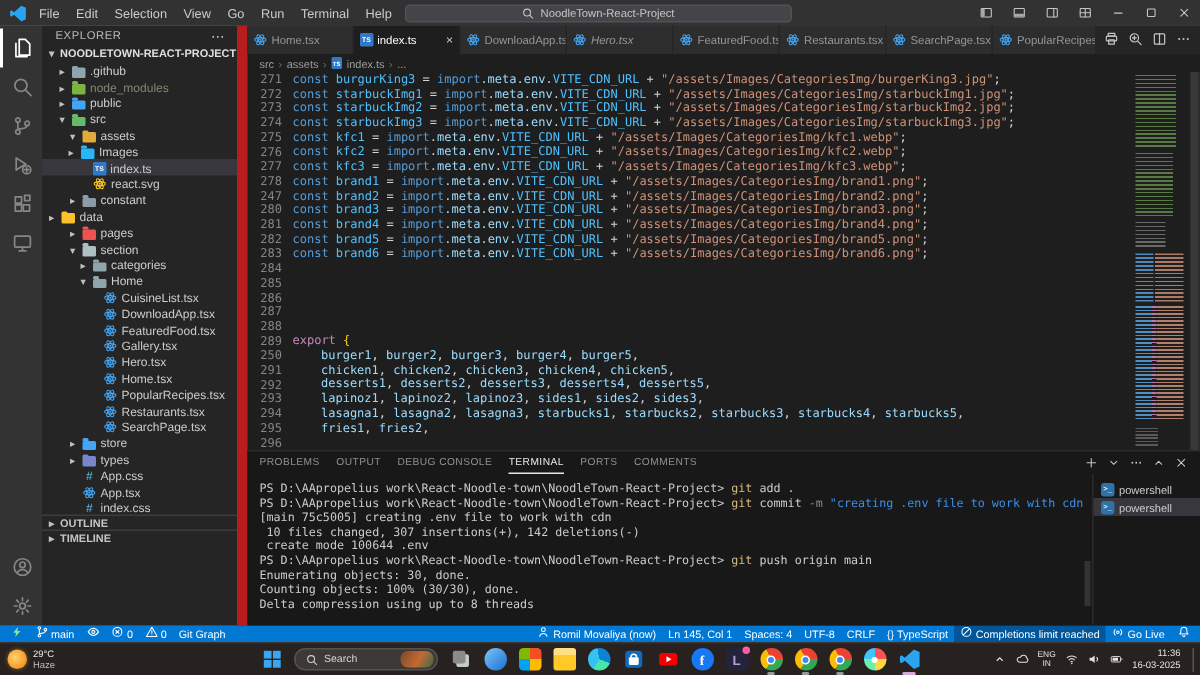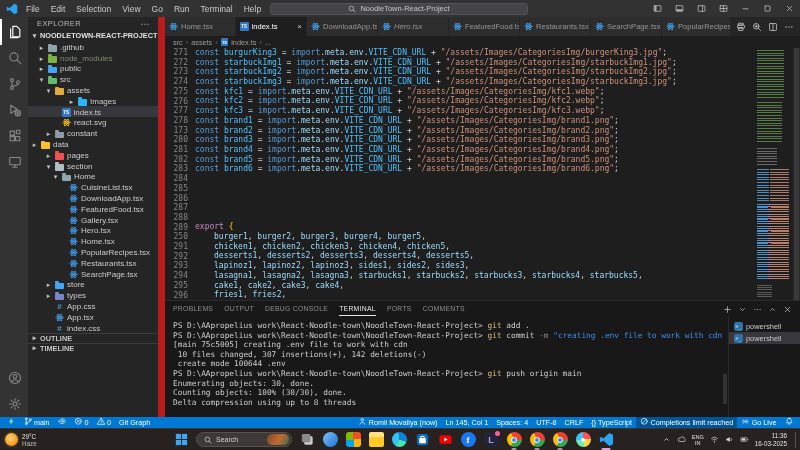--- a/index.html
+++ b/index.html
@@ -279,21 +279,21 @@
           <div class="trow" style="padding-left: 10px;">
             <span class="chev">▾</span>
             <span class="folder" style="--fc: #66bb6a;"></span>
             <span class="lbl">src</span>
           </div>
           <div class="trow" style="padding-left: 17px;">
             <span class="chev">▾</span>
             <span class="folder" style="--fc: #e2a93c;"></span>
             <span class="lbl">assets</span>
           </div>
-          <div class="trow" style="padding-left: 40px;">
+          <div class="trow" style="padding-left: 16px;">
             <span class="chev">▸</span>
             <span class="folder" style="--fc: #29b6f6;"></span>
             <span class="lbl">Images</span>
           </div>
           <div class="trow sel" style="padding-left: 24px;">
             <span class="chev"></span>
             <span class="fico ts">TS</span>
             <span class="lbl">index.ts</span>
           </div>
           <div class="trow" style="padding-left: 24px;">
@@ -320,20 +320,25 @@
           </div>
           <div class="trow" style="padding-left: 17px;">
             <span class="chev">▸</span>
             <span class="folder" style="--fc: #ef5350;"></span>
             <span class="lbl">pages</span>
           </div>
           <div class="trow" style="padding-left: 17px;">
             <span class="chev">▾</span>
             <span class="folder" style="--fc: #b0bec5;"></span>
             <span class="lbl">section</span>
+          </div>
+          <div class="trow" style="padding-left: 24px;">
+            <span class="chev">▸</span>
+            <span class="folder" style="--fc: #90a4ae;"></span>
+            <span class="lbl">categories</span>
           </div>
           <div class="trow" style="padding-left: 24px;">
             <span class="chev">▾</span>
             <span class="folder" style="--fc: #90a4ae;"></span>
             <span class="lbl">Home</span>
           </div>
           <div class="trow" style="padding-left: 31px;">
             <span class="chev"></span>
             <span class="fico" style="color: rgb(66, 165, 245);">
               <svg class="" viewBox="0 0 16 16" fill="none" stroke="currentColor" stroke-width="1.3" stroke-linecap="round" stroke-linejoin="round">
@@ -607,21 +612,21 @@
       <div class="code-wrap">
         <div class="gutter" id="gutter">
             <div>271</div>
             <div>272</div>
             <div>273</div>
             <div>274</div>
             <div>275</div>
             <div>276</div>
             <div>277</div>
             <div>278</div>
-            <div>173</div>
+            <div>247</div>
             <div>280</div>
             <div>281</div>
             <div>282</div>
             <div>283</div>
             <div>284</div>
             <div>285</div>
             <div>286</div>
             <div>287</div>
             <div>288</div>
             <div>289</div>
@@ -651,21 +656,20 @@
             <div class="cl">&nbsp;</div>
             <div class="cl">&nbsp;</div>
             <div class="cl">&nbsp;</div>
             <div class="cl">&nbsp;</div>
             <div class="cl"><span class="ce">export </span><span class="cb">{</span></div>
             <div class="cl pad"><span class="cp">burger1</span><span class="co">, </span><span class="cp">burger2</span><span class="co">, </span><span class="cp">burger3</span><span class="co">, </span><span class="cp">burger4</span><span class="co">, </span><span class="cp">burger5</span><span class="co">,</span></div>
             <div class="cl pad"><span class="cp">chicken1</span><span class="co">, </span><span class="cp">chicken2</span><span class="co">, </span><span class="cp">chicken3</span><span class="co">, </span><span class="cp">chicken4</span><span class="co">, </span><span class="cp">chicken5</span><span class="co">,</span></div>
             <div class="cl pad"><span class="cp">desserts1</span><span class="co">, </span><span class="cp">desserts2</span><span class="co">, </span><span class="cp">desserts3</span><span class="co">, </span><span class="cp">desserts4</span><span class="co">, </span><span class="cp">desserts5</span><span class="co">,</span></div>
             <div class="cl pad"><span class="cp">lapinoz1</span><span class="co">, </span><span class="cp">lapinoz2</span><span class="co">, </span><span class="cp">lapinoz3</span><span class="co">, </span><span class="cp">sides1</span><span class="co">, </span><span class="cp">sides2</span><span class="co">, </span><span class="cp">sides3</span><span class="co">,</span></div>
             <div class="cl pad"><span class="cp">lasagna1</span><span class="co">, </span><span class="cp">lasagna2</span><span class="co">, </span><span class="cp">lasagna3</span><span class="co">, </span><span class="cp">starbucks1</span><span class="co">, </span><span class="cp">starbucks2</span><span class="co">, </span><span class="cp">starbucks3</span><span class="co">, </span><span class="cp">starbucks4</span><span class="co">, </span><span class="cp">starbucks5</span><span class="co">,</span></div>
-            <div class="cl pad"><span class="cp">cake1</span><span class="co">, </span><span class="cp">cake2</span><span class="co">, </span><span class="cp">cake3</span><span class="co">, </span><span class="cp">cake4</span><span class="co">,</span></div>
             <div class="cl pad"><span class="cp">fries1</span><span class="co">, </span><span class="cp">fries2</span><span class="co">,</span></div>
           </div>
 
         <div class="minimap">
           <div class="mm" style="left:2px;top:2px;width:27px;height:48px;background:repeating-linear-gradient(180deg,#6a9955 0 1px,transparent 1px 2.6px);opacity:.75"></div>
           <div class="mm" style="left:2px;top:54px;width:25px;height:42px;background:repeating-linear-gradient(180deg,#6a9955 0 1px,transparent 1px 2.6px);opacity:.75"></div>
           <div class="mm" style="left:2px;top:100px;width:20px;height:18px;background:repeating-linear-gradient(180deg,#9a9a9a 0 1px,transparent 1px 2.6px);opacity:.6"></div>
           <div class="mm" style="left:2px;top:121px;width:12px;height:32px;background:repeating-linear-gradient(180deg,#569cd6 0 1px,transparent 1px 2.6px);opacity:.85"></div>
           <div class="mm" style="left:15px;top:121px;width:19px;height:32px;background:repeating-linear-gradient(180deg,#ce9178 0 1px,transparent 1px 2.6px);opacity:.8"></div>
           <div class="mm" style="left:2px;top:156px;width:11px;height:76px;background:repeating-linear-gradient(180deg,#569cd6 0 1.1px,transparent 1.1px 2.4px);opacity:.9"></div>

